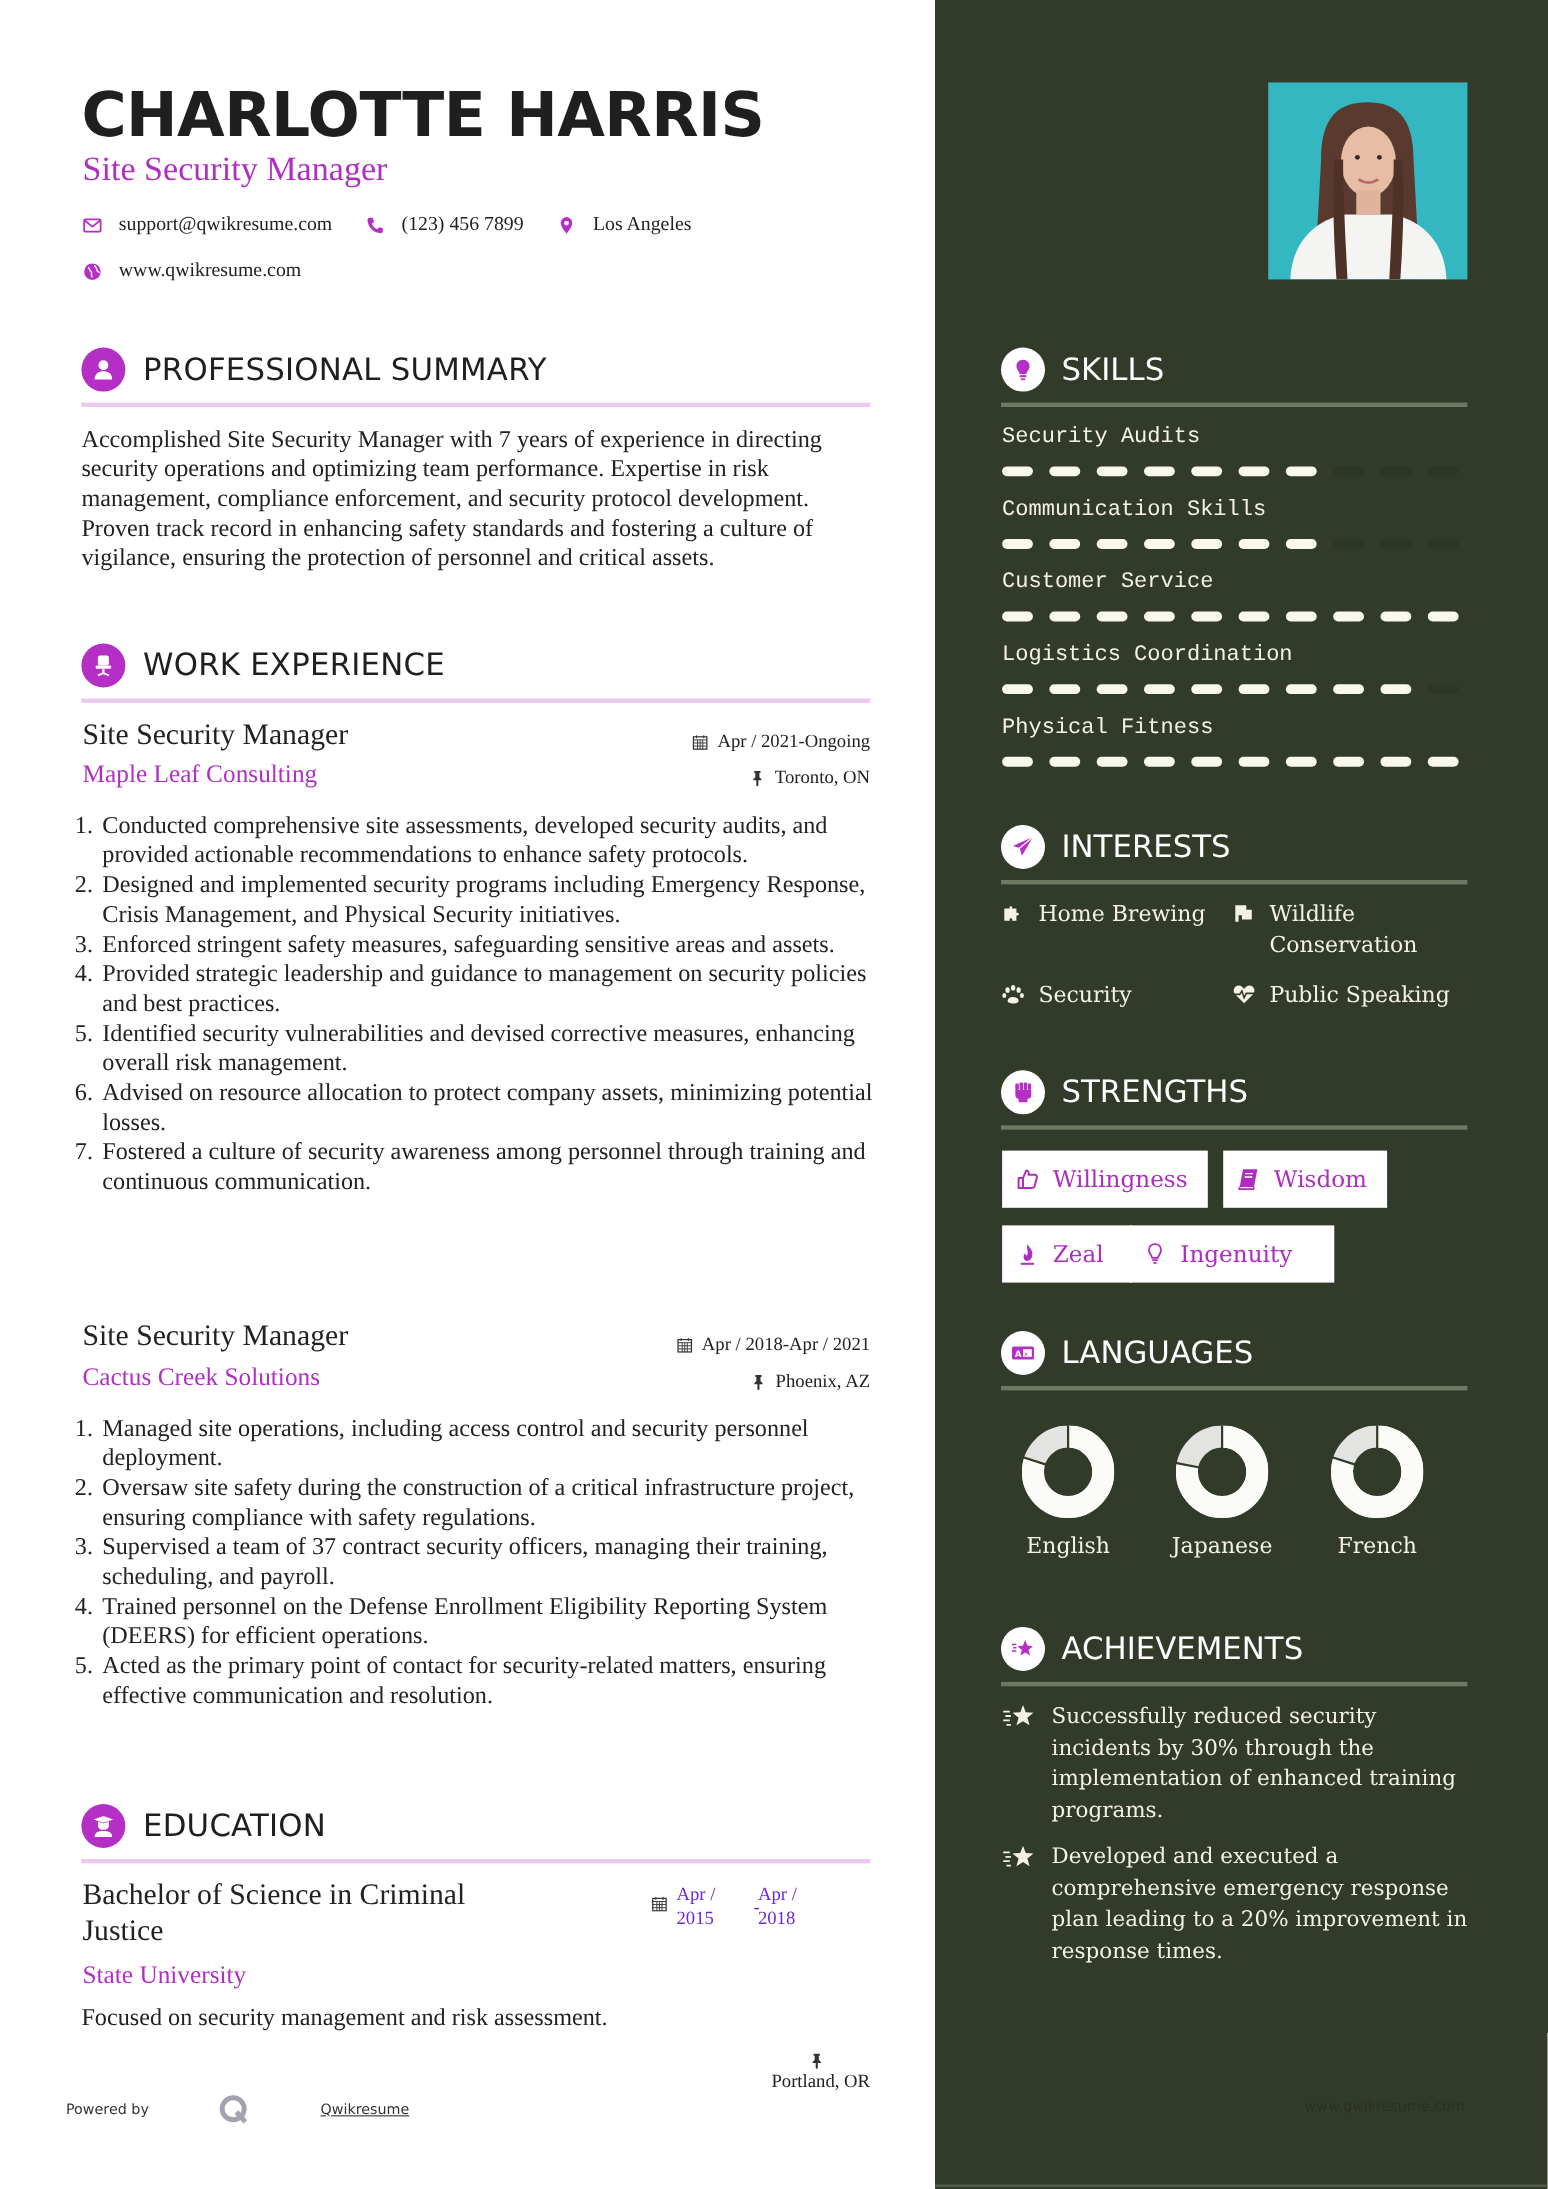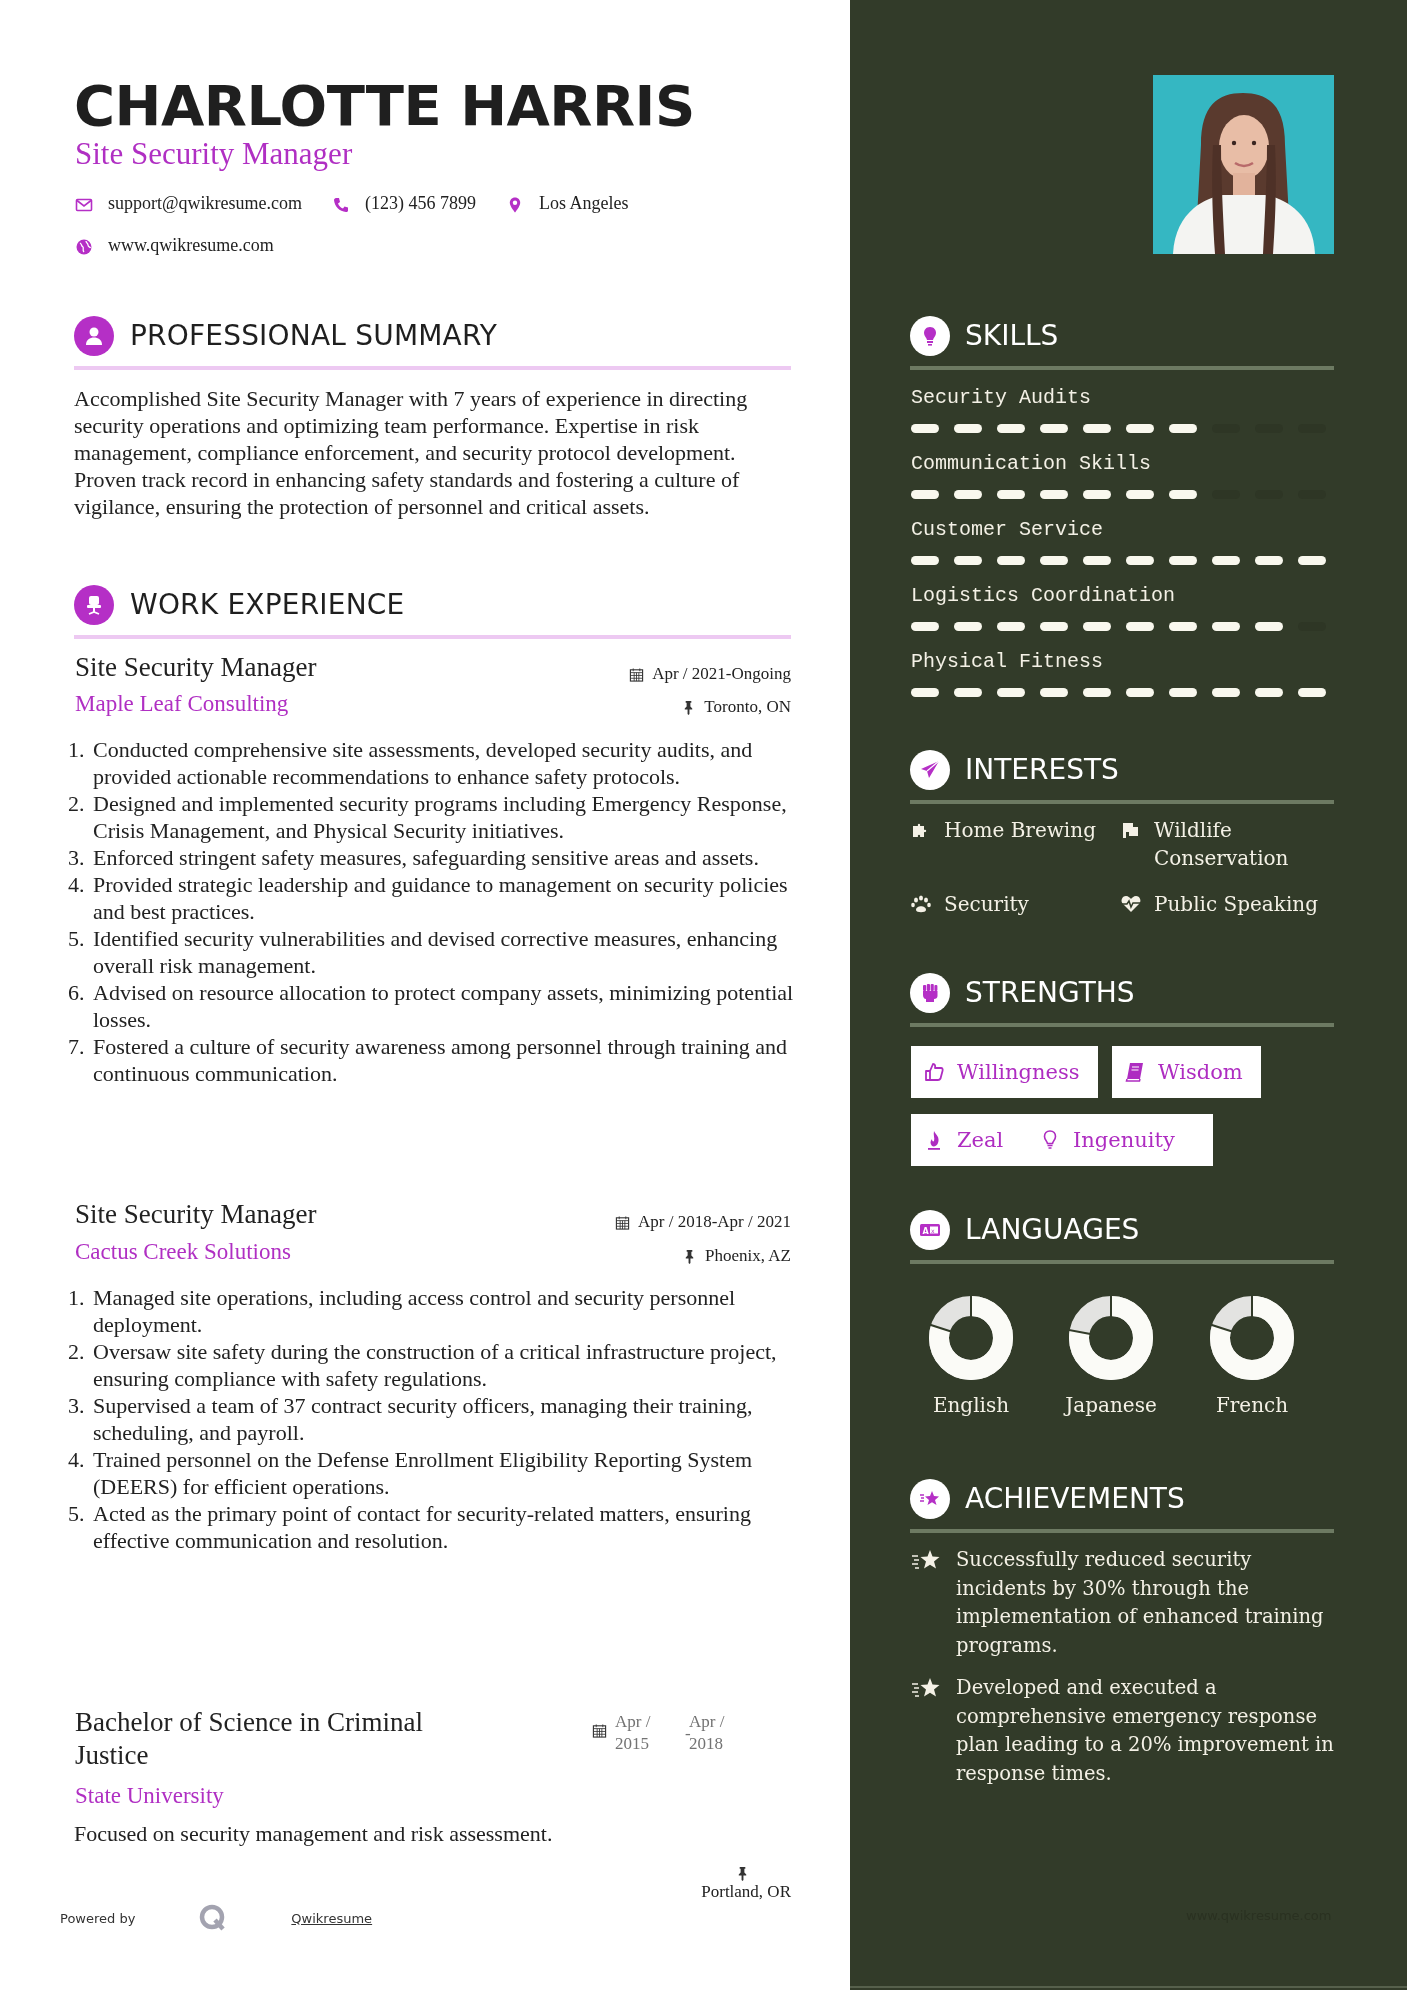--- a/index.html
+++ b/index.html
@@ -184,24 +184,35 @@
     <span>Phoenix, AZ</span>
   </div>
   <ol class="bullets" style="top:1284px;">
     <li><span class="num">1.</span><span>Managed site operations, including access control and security personnel deployment.</span></li>
     <li><span class="num">2.</span><span>Oversaw site safety during the construction of a critical infrastructure project, ensuring compliance with safety regulations.</span></li>
     <li><span class="num">3.</span><span>Supervised a team of 37 contract security officers, managing their training, scheduling, and payroll.</span></li>
     <li><span class="num">4.</span><span>Trained personnel on the Defense Enrollment Eligibility Reporting System (DEERS) for efficient operations.</span></li>
     <li><span class="num">5.</span><span>Acted as the primary point of contact for security-related matters, ensuring effective communication and resolution.</span></li>
   </ol>
 
+  <div class="sec-head" style="top:1640px;">
+    <span class="badge">
+      <svg viewBox="0 0 24 24">
+          <path d="M3 6 L12 3 L21 6 L12 9 Z" fill="#fff"></path>
+          <path d="M7 8 V11 C7 14 9 15.5 12 15.5 C15 15.5 17 14 17 11 V8 L12 9.8 Z" fill="#fff"></path>
+          <path d="M4 22 C4 18 7 16.5 12 16.5 C17 16.5 20 18 20 22 Z" fill="#fff"></path>
+        </svg>
+    </span>
+    <span class="title">EDUCATION</span>
+    <span class="rule"></span>
+  </div>
   <div class="job-title" style="top:1706px; line-height:33px;">
     <span>Bachelor of Science in Criminal</span><br><span>Justice</span>
   </div>
-  <div style="position:absolute; left:592px; top:1711px; display:flex; align-items:flex-start; font-family:'Liberation Serif',serif; font-size:17px; line-height:22px; color:#737373;">
+  <div style="position:absolute; left:592px; top:1711px; display:flex; align-items:flex-start; font-family:'Liberation Serif',serif; font-size:17px; line-height:22px; color:#6d28d9;">
     <svg viewBox="0 0 16 16" style="width:15px;height:15px;margin-top:12px;margin-right:8px;">
         <rect x="1.5" y="3" width="13" height="12" fill="none" stroke="#333" stroke-width="1.2"></rect>
         <path d="M1.5 6 H14.5 M4.5 1.5 V4.5 M11.5 1.5 V4.5 M5.5 6 V15 M8 6 V15 M10.5 6 V15 M1.5 9 H14.5 M1.5 12 H14.5" stroke="#333" stroke-width="0.9"></path>
       </svg>
     <span style="display:inline-block; width:70px;"><span>Apr /</span><br><span>2015</span></span>
     <span style="display:inline-block; width:4px; margin-top:12px;">-</span>
     <span style="display:inline-block;"><span>Apr /</span><br><span>2018</span></span>
   </div>
   <div class="job-company" style="top:1781px;">State University</div>
   <div class="job-meta" style="top:1866px;flex-direction:column;">

